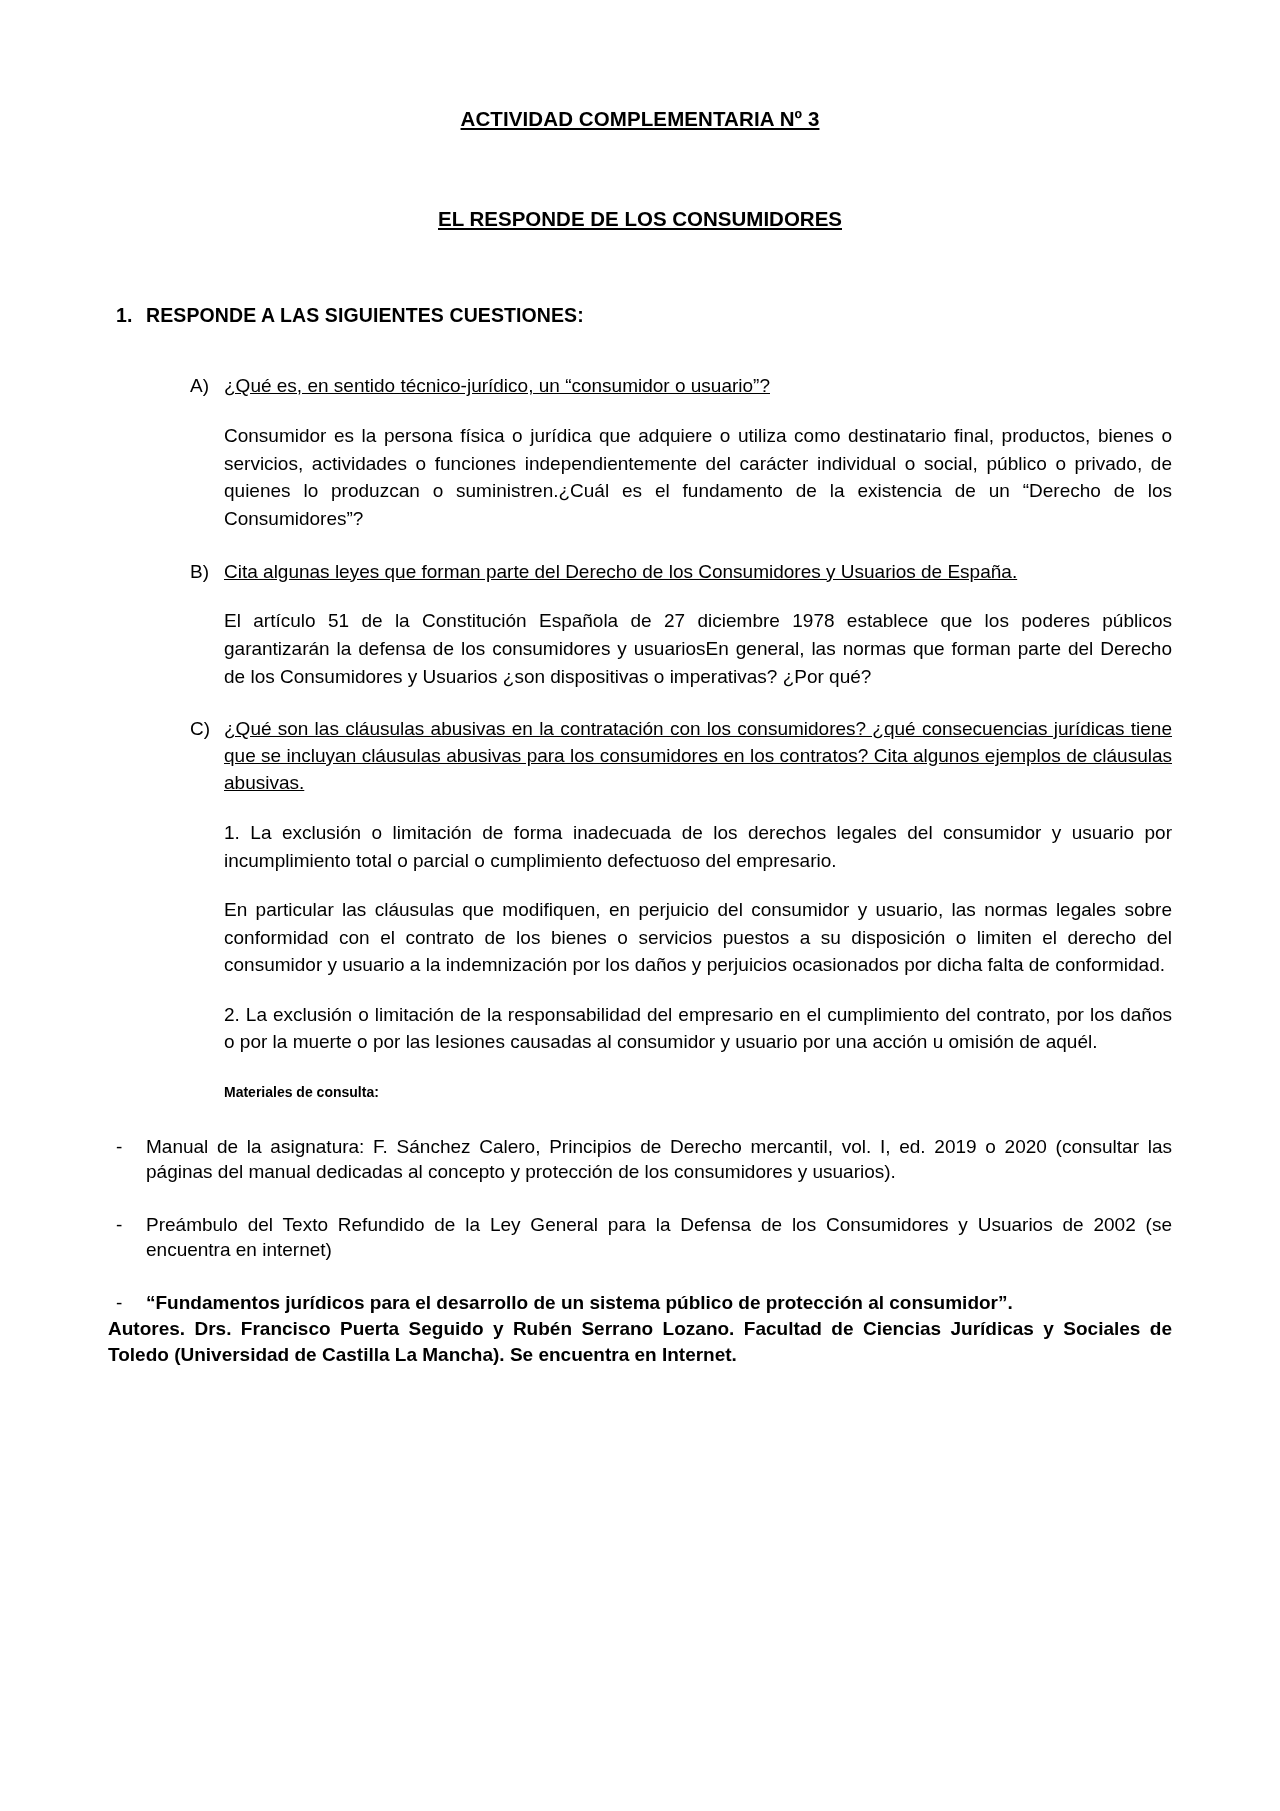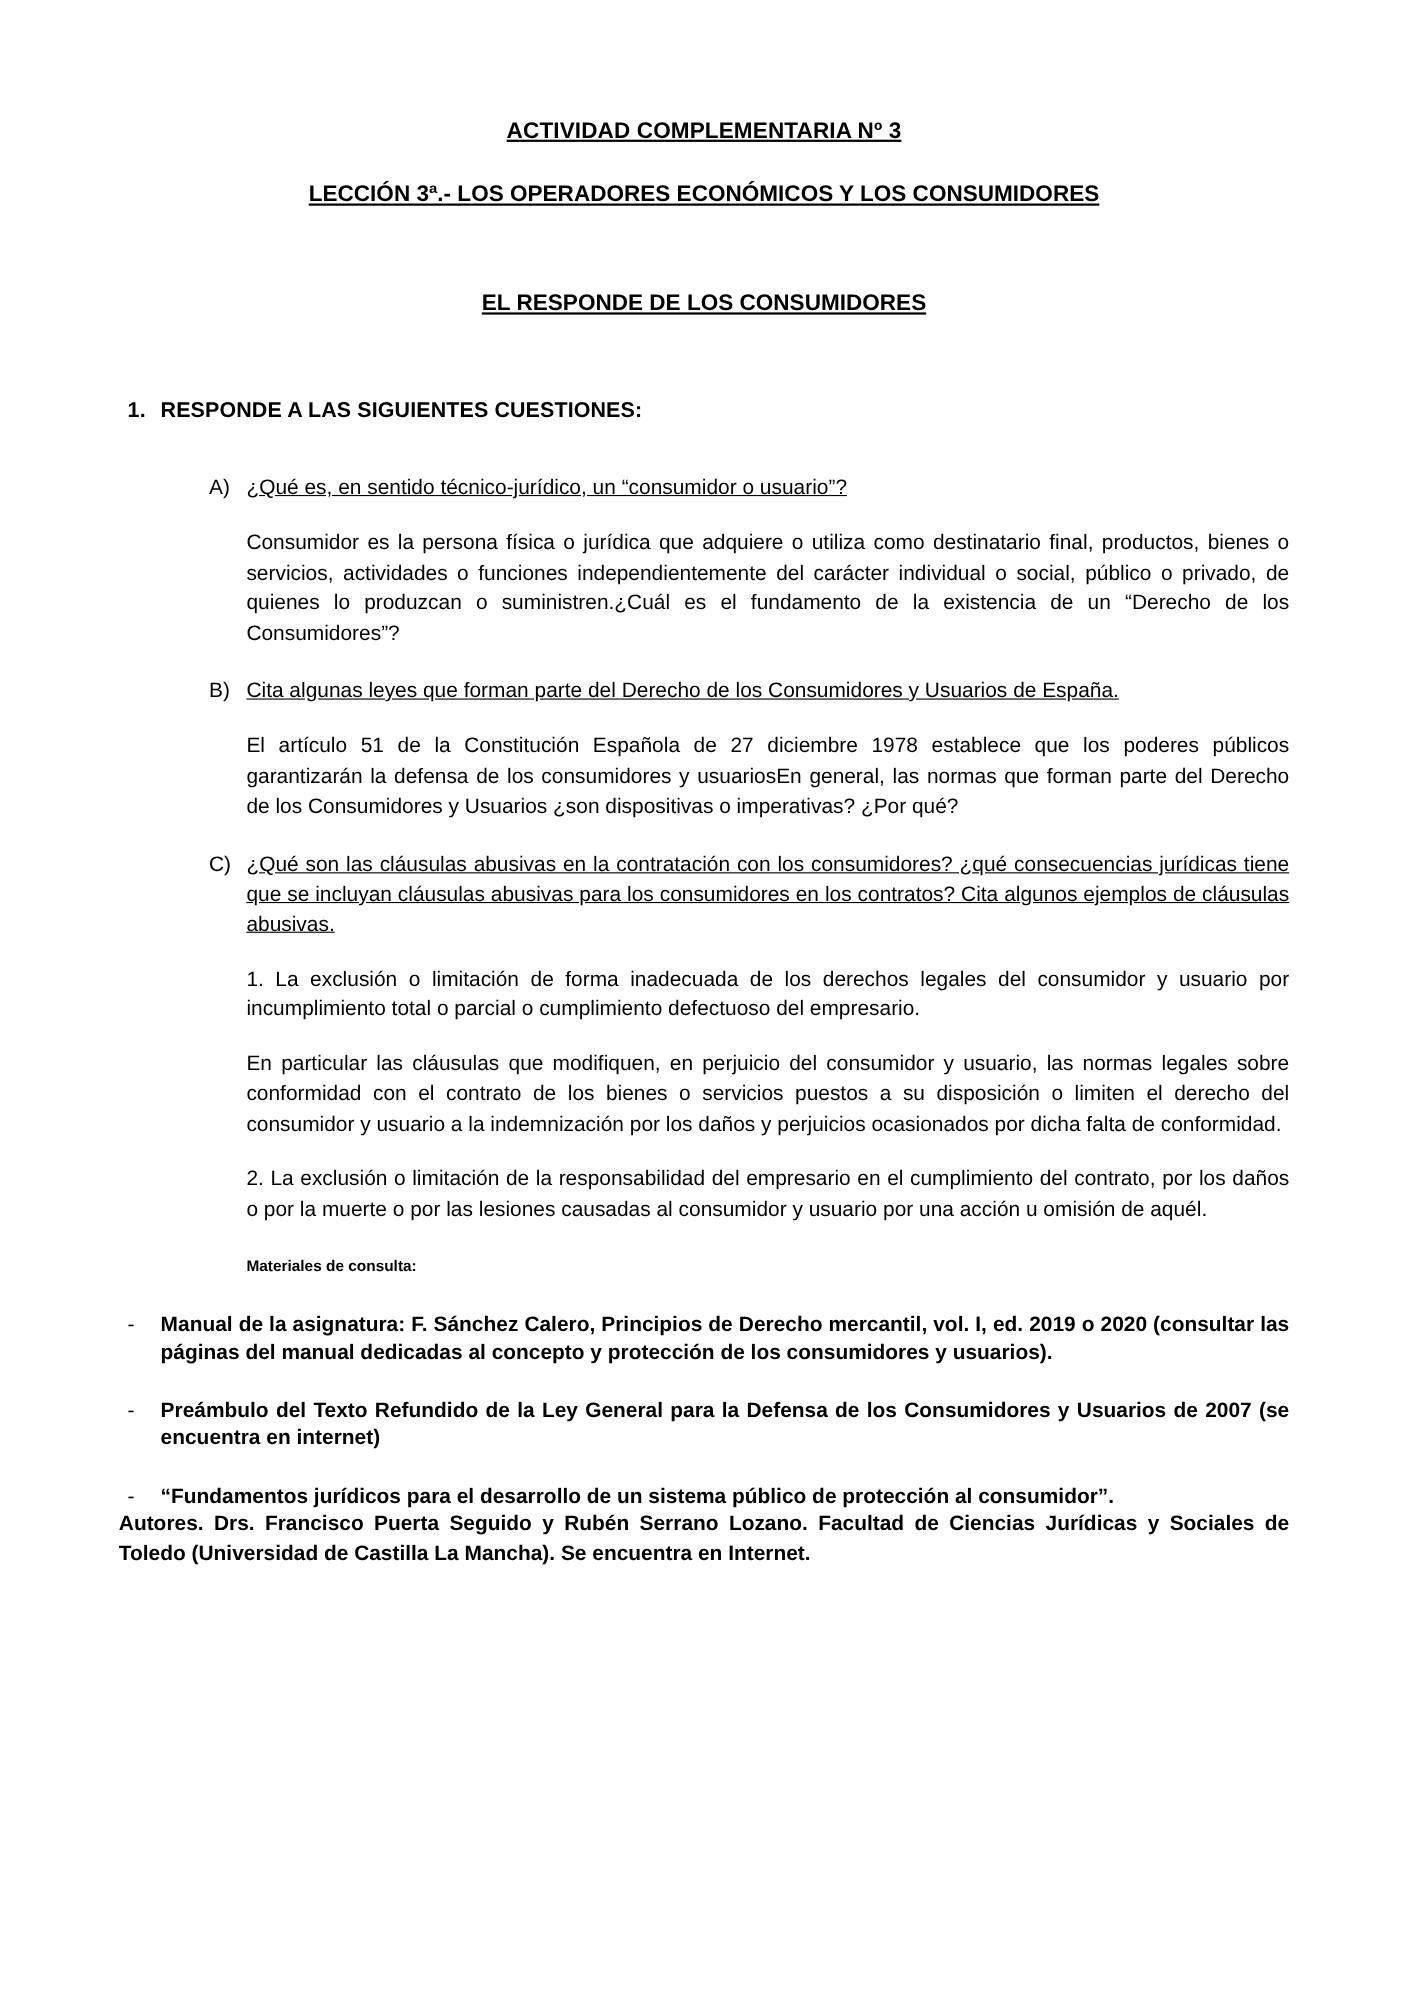--- a/index.html
+++ b/index.html
@@ -137,21 +137,21 @@
   .dash-item .dash {
     width: 38px;
     flex: 0 0 38px;
     padding-left: 8px;
     box-sizing: border-box;
   }
   .dash-item .dash-text {
     flex: 1;
     text-align: justify;
     text-justify: inter-word;
-    font-weight: bold;
+    font-weight: normal;
   }
   .dash-item .dash-text.mixed {
     font-weight: normal;
   }
   .dash-item .dash-text b {
     font-weight: bold;
   }
   .last-para {
     margin-top: 0;
     font-size: 19px;
@@ -161,21 +161,20 @@
     font-weight: bold;
   }
 </style>
 </head>
 <body>
 
 <div class="page">
 
   <h1 class="doc-title"><span class="u">ACTIVIDAD COMPLEMENTARIA Nº 3</span></h1>
 
-  <h2 class="doc-subtitle"><span class="u">LECCIÓN 3ª.- LOS OPERADORES ECONÓMICOS Y LOS CONSUMIDORES</span></h2>
 
   <h3 class="doc-heading3"><span class="u">EL RESPONDE DE LOS CONSUMIDORES</span></h3>
 
   <div class="section-num">
     <div class="marker">1.</div>
     <div class="text">RESPONDE A LAS SIGUIENTES CUESTIONES:</div>
   </div>
 
   <div class="qa-block">
 
@@ -205,21 +204,21 @@
 
   <div class="dash-list">
 
     <div class="dash-item">
       <div class="dash">-</div>
       <div class="dash-text">Manual de la asignatura: F. Sánchez Calero, Principios de Derecho mercantil, vol. I, ed. 2019 o 2020 (consultar las páginas del manual dedicadas al concepto y protección de los consumidores y usuarios).</div>
     </div>
 
     <div class="dash-item">
       <div class="dash">-</div>
-      <div class="dash-text">Preámbulo del Texto Refundido de la Ley General para la Defensa de los Consumidores y Usuarios de 2007 (se encuentra en internet)</div>
+      <div class="dash-text">Preámbulo del Texto Refundido de la Ley General para la Defensa de los Consumidores y Usuarios de 2002 (se encuentra en internet)</div>
     </div>
 
     <div class="dash-item">
       <div class="dash">-</div>
       <div class="dash-text mixed">
         <b>“Fundamentos jurídicos para el desarrollo de un sistema público de protección al consumidor”.</b>
       </div>
     </div>
 
     <div class="last-para">Autores. Drs. Francisco Puerta Seguido y Rubén Serrano Lozano. Facultad de Ciencias Jurídicas y Sociales de Toledo (Universidad de Castilla La Mancha). Se encuentra en Internet.</div>

